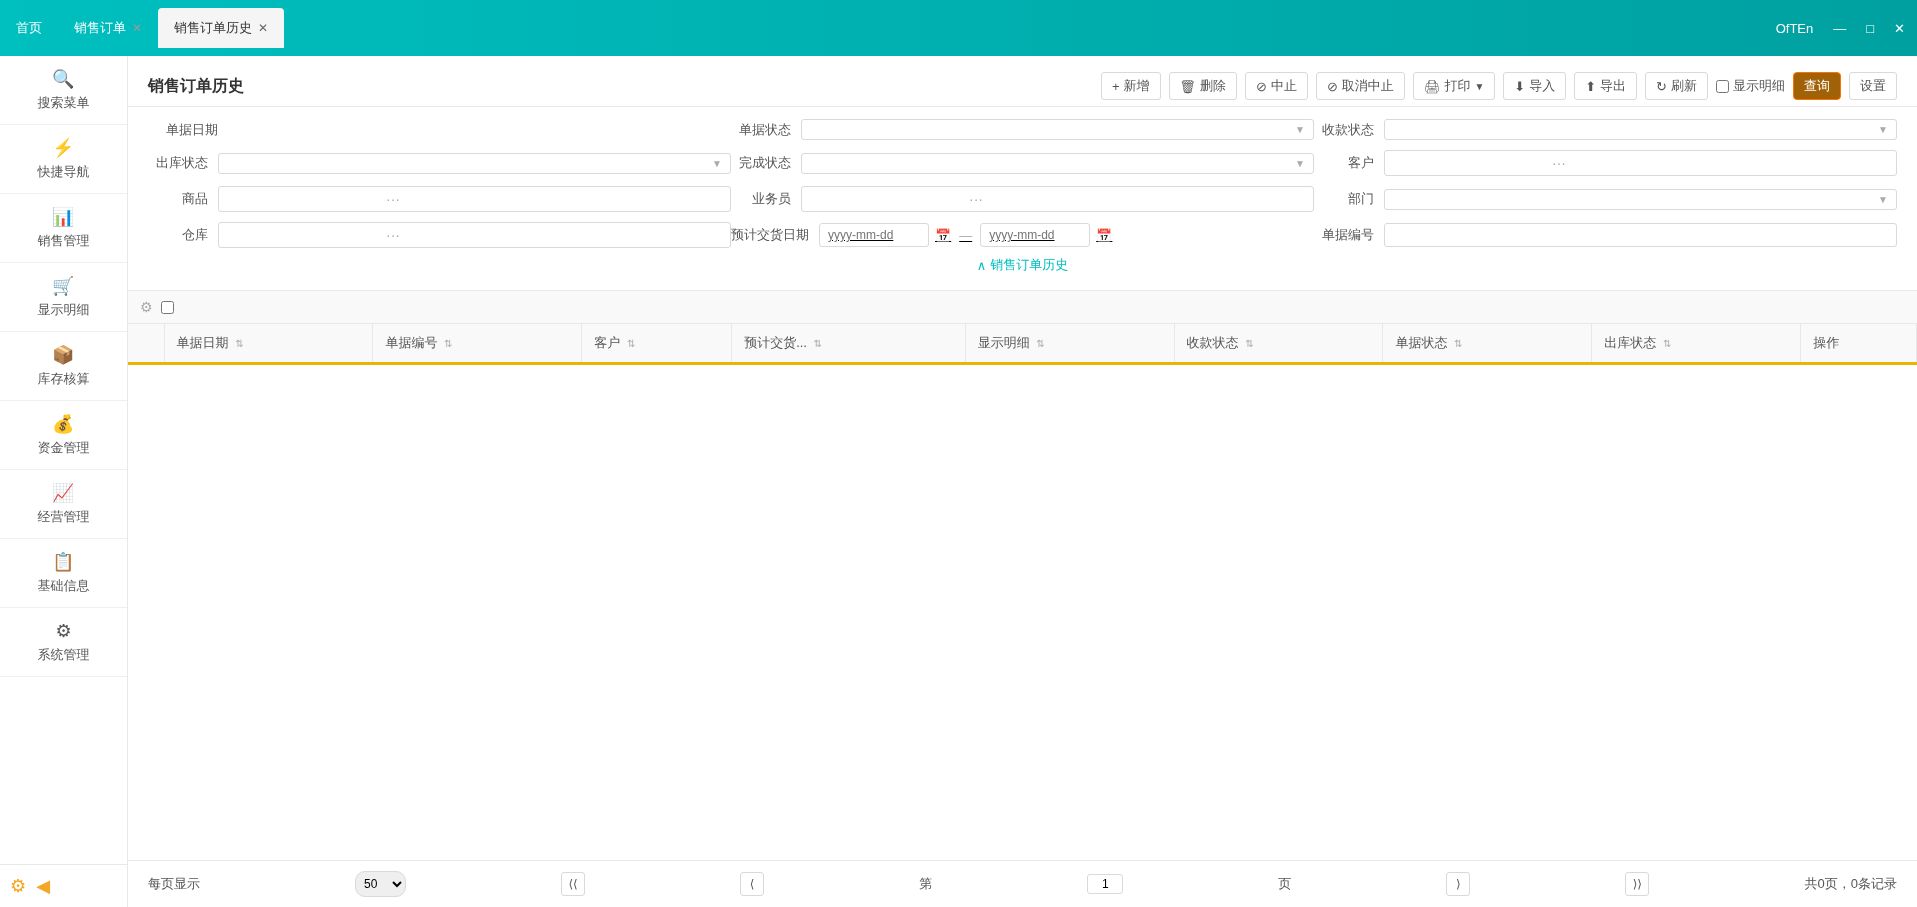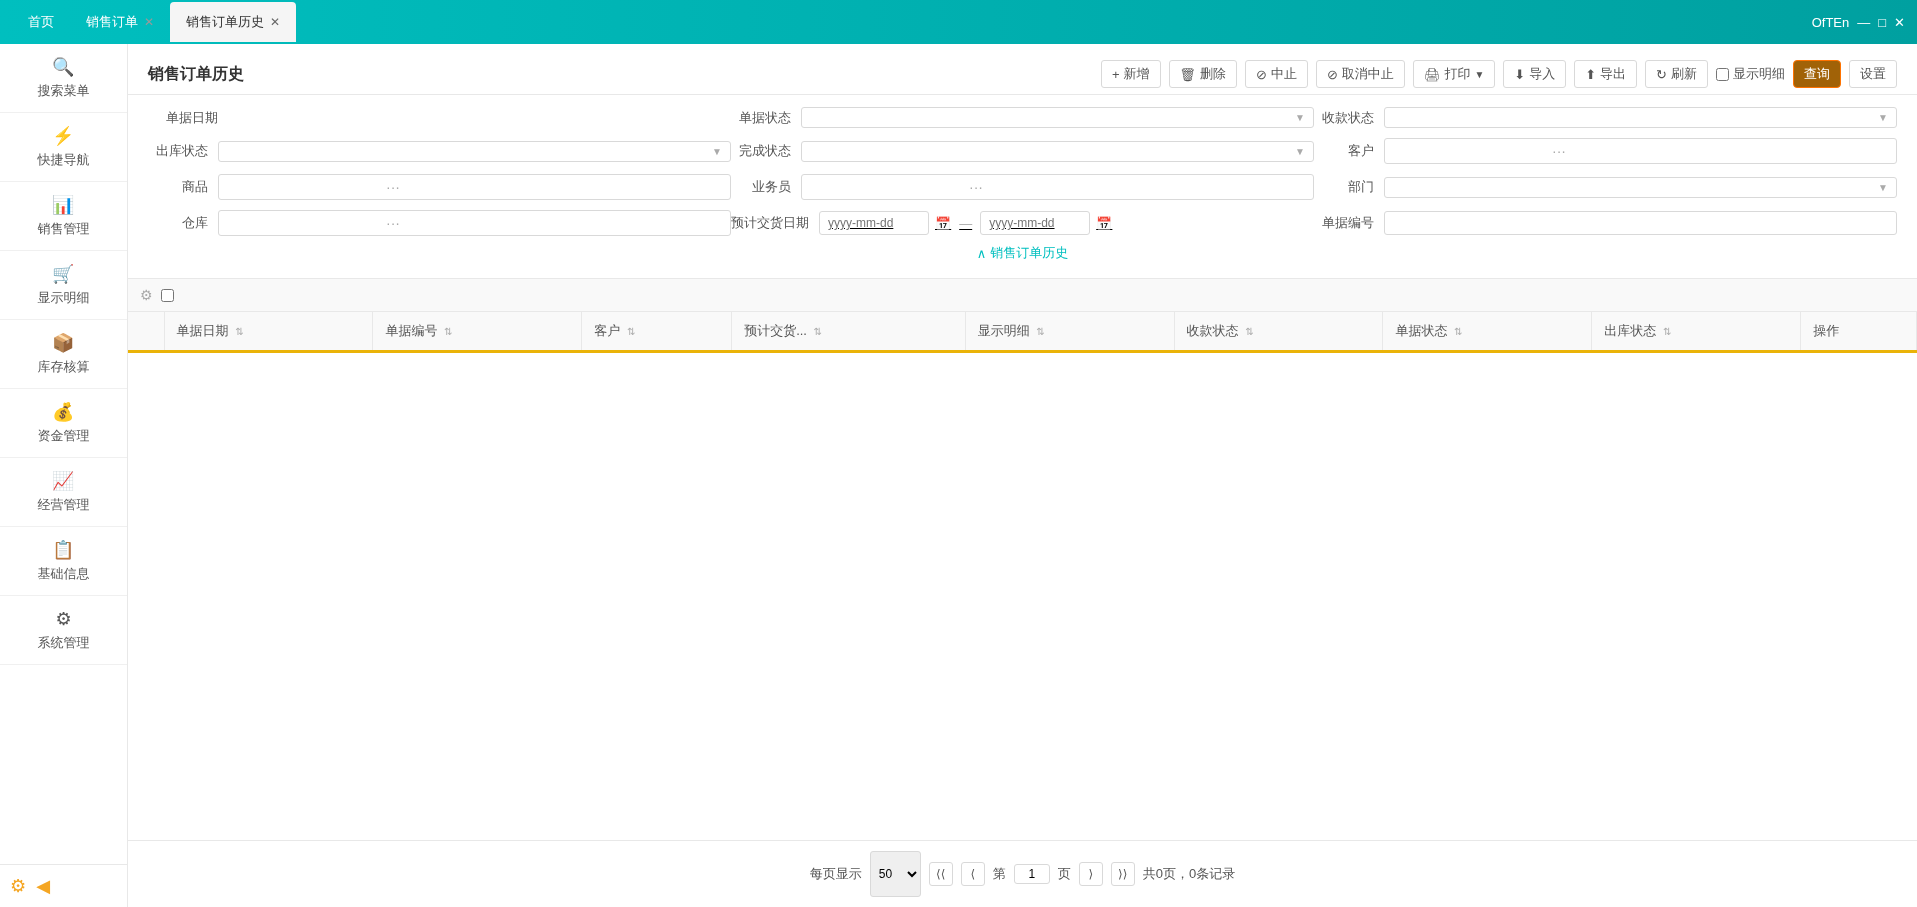--- a/index.html
+++ b/index.html
@@ -1,24 +1,24 @@
 <!DOCTYPE html>
 <html><head>
   <meta charset="utf-8">
   <style>
     * { box-sizing: border-box; margin: 0; padding: 0; font-family: 'Microsoft YaHei', Arial, sans-serif; font-size: 13px; }
     body { display: flex; flex-direction: column; height: 907px; width: 1917px; overflow: hidden; background: #f5f5f5; }
 
     
     .top-bar {
-      height: 44px;
+      height: 56px;
       background: linear-gradient(90deg, #00bfbf, #00a0a0);
       display: flex;
       align-items: center;
-      padding: 0 0 0 12px;
+      padding: 0 0 0 0;
       color: white;
       flex-shrink: 0;
     }
     .tab-item {
       height: 40px;
       display: flex;
       align-items: center;
       padding: 0 16px;
       cursor: pointer;
       color: white;
@@ -35,21 +35,21 @@
       font-size: 12px;
       cursor: pointer;
       color: #999;
     }
     .tab-item.active .tab-close { color: #666; }
     .top-bar-right {
       margin-left: auto;
       display: flex;
       align-items: center;
       padding-right: 12px;
-      gap: 8px;
+      gap: 20px;
     }
     .top-bar-right span { color: white; font-size: 13px; cursor: pointer; }
 
     
     .main-layout {
       display: flex;
       flex: 1;
       overflow: hidden;
     }
 
@@ -295,33 +295,33 @@
     }
     .empty-icon {
       width: 100px;
       height: 100px;
     }
 
     
     .pagination {
       display: flex;
       align-items: center;
-      justify-content: center;
+      justify-content: space-between;
       padding: 10px 20px;
       background: white;
       border-top: 1px solid #e8e8e8;
       gap: 8px;
       font-size: 13px;
       color: #555;
       flex-shrink: 0;
     }
     .pagination select {
       border: 1px solid #d9d9d9;
-      border-radius: 3px;
-      padding: 14px 4px;
+      border-radius: 10px;
+      padding: 4px 4px;
       font-size: 12px;
       outline: none;
     }
     .page-btn {
       width: 24px;
       height: 24px;
       display: flex;
       align-items: center;
       justify-content: center;
       border: 1px solid #d9d9d9;

